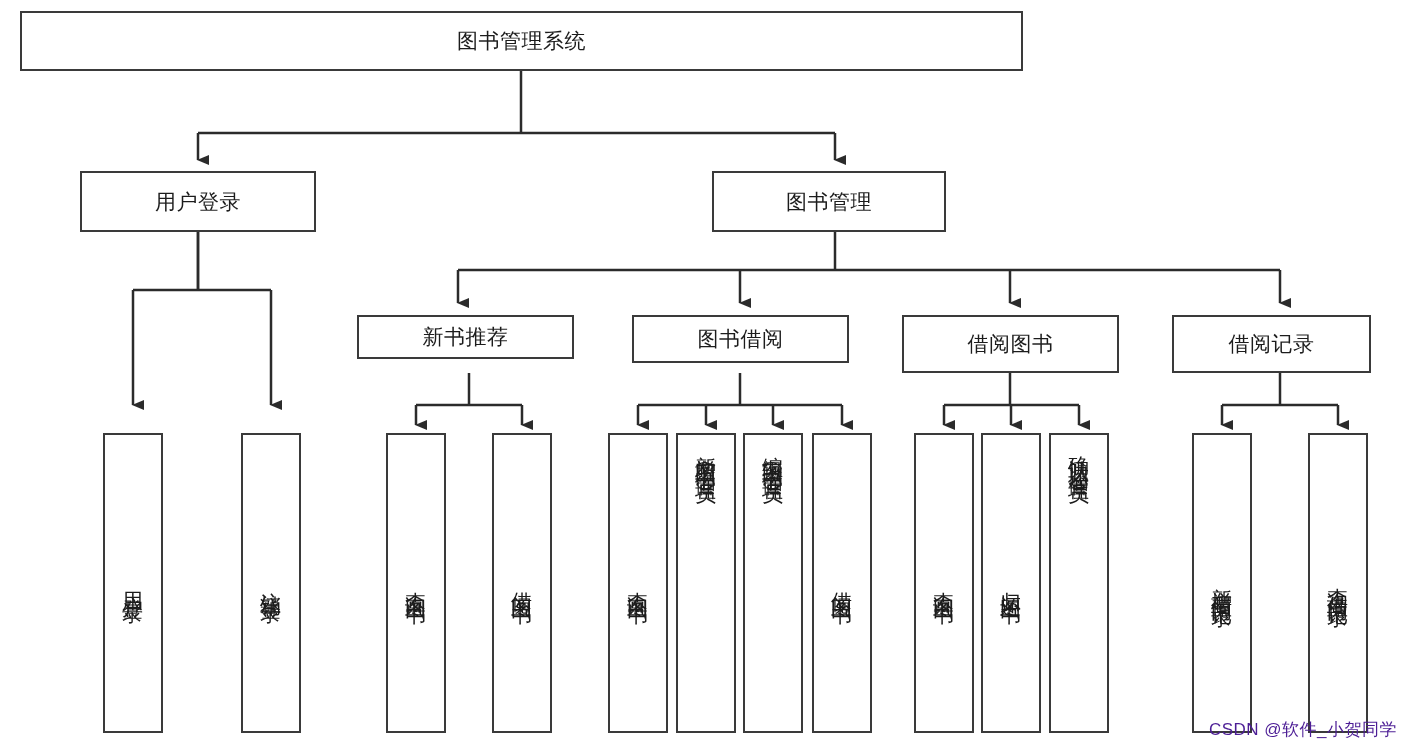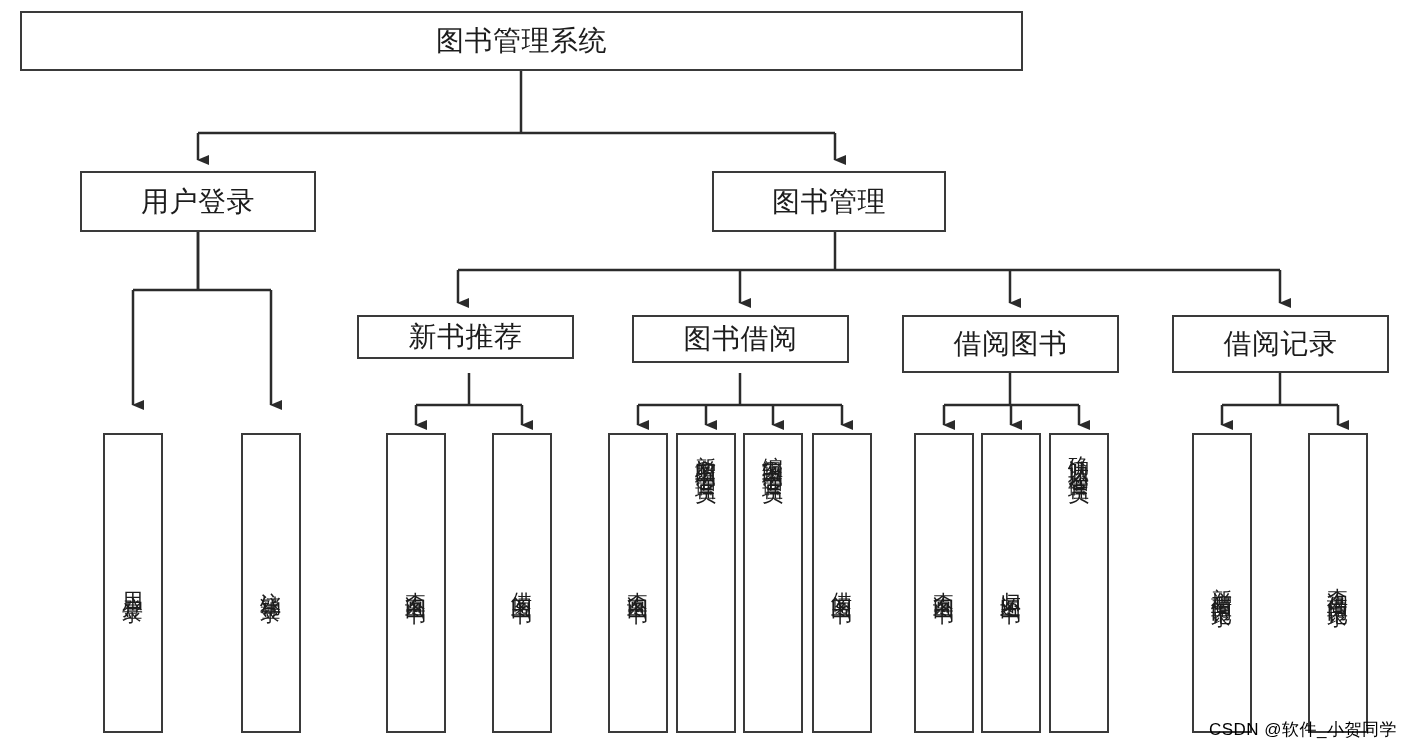--- a/index.html
+++ b/index.html
@@ -30,21 +30,21 @@
     box-sizing: border-box;
     background: #ffffff;
     border: 2px solid #3a3a3a;
     display: flex;
     align-items: center;
     justify-content: center;
     z-index: 2;
   }
   .node-label {
     color: #1c1c1c;
-    font-size: 28px;
+    font-size: 21px;
     line-height: 1.12;
     letter-spacing: 0.5px;
     white-space: nowrap;
     text-align: center;
   }
   
   .node.leaf {
     align-items: center;
     justify-content: center;
     padding: 4px 0;
@@ -59,21 +59,21 @@
     white-space: nowrap;
     max-height: 100%;
   }
   .node.leaf.top-aligned {
     align-items: flex-start;
   }
   .watermark {
     position: absolute;
     right: 8px;
     bottom: 6px;
-    color: #000000;
+    color: #4c1d95;
     font-size: 17px;
     letter-spacing: 0.5px;
     white-space: nowrap;
     z-index: 5;
   }
 </style>
 </head>
 <body>
 
 <div id="canvas">
@@ -145,21 +145,21 @@
 
   <div class="node" style="left:357px; top:315px; width:217px; height:44px;">
     <span class="node-label">新书推荐</span>
   </div>
   <div class="node" style="left:632px; top:315px; width:217px; height:48px;">
     <span class="node-label">图书借阅</span>
   </div>
   <div class="node" style="left:902px; top:315px; width:217px; height:58px;">
     <span class="node-label">借阅图书</span>
   </div>
-  <div class="node" style="left:1172px; top:315px; width:217px; height:58px;">
+  <div class="node" style="left:1172px; top:315px; width:199px; height:58px;">
     <span class="node-label">借阅记录</span>
   </div>
 
   <div class="node leaf" style="left:103px; top:433px; width:60px; height:300px;">
     <span class="node-label">用户登录</span>
   </div>
   <div class="node leaf" style="left:241px; top:433px; width:60px; height:300px;">
     <span class="node-label">注销登录</span>
   </div>
 

